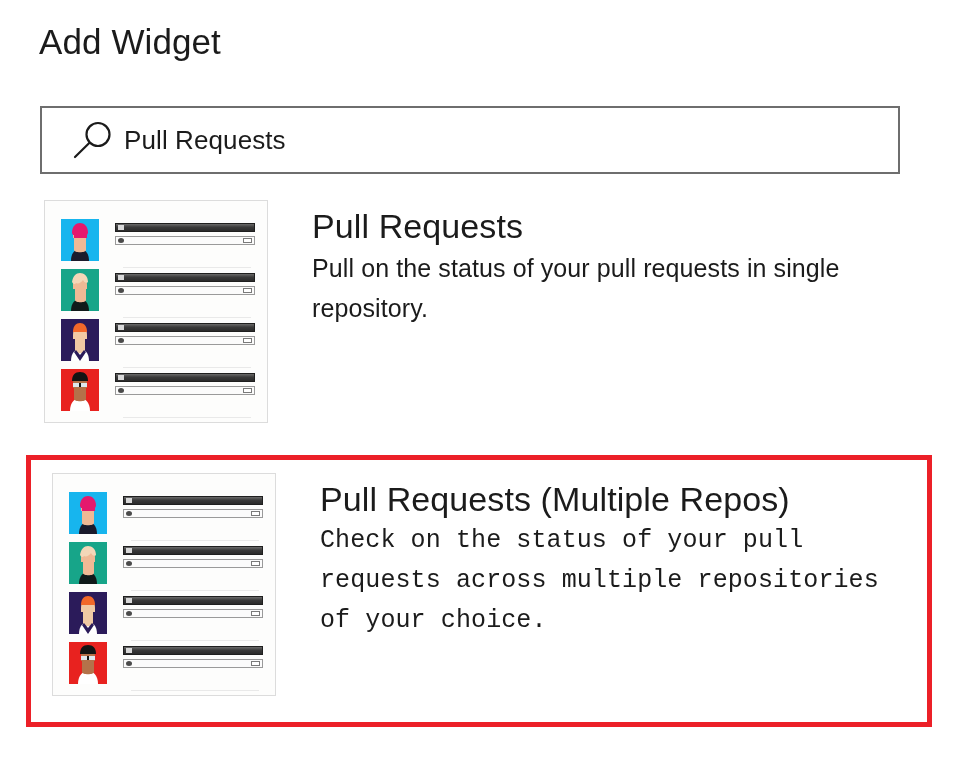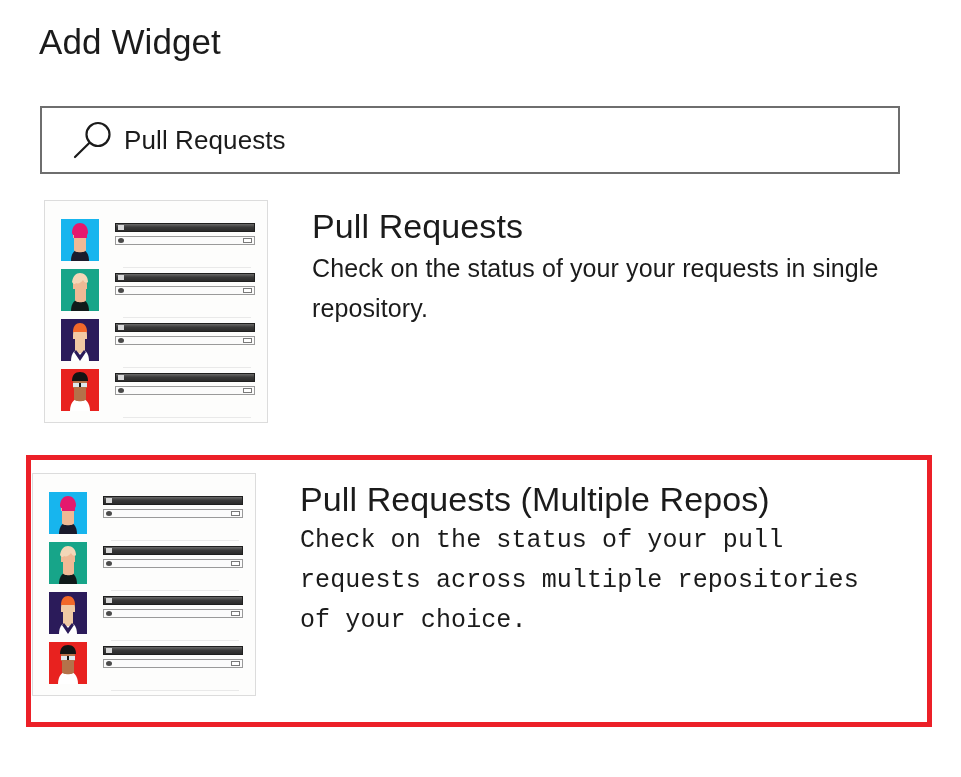--- a/index.html
+++ b/index.html
@@ -59,21 +59,21 @@
     letter-spacing: 0.1px;
   }
 
   
   .result-row {
     position: absolute;
     display: flex;
     align-items: flex-start;
   }
   .result-row.row-1 { left: 44px; top: 200px; width: 870px; }
-  .result-row.row-2 { left: 32px; top: 473px; width: 870px; }
+  .result-row.row-2 { left: 52px; top: 473px; width: 870px; }
 
   
   .thumb {
     position: relative;
     width: 224px;
     height: 223px;
     box-sizing: border-box;
     border: 1px solid #dcdcdc;
     background: #fdfdfc;
     flex: 0 0 auto;
@@ -260,21 +260,21 @@
         </svg>
         <div class="thumb-lines">
           <div class="bar-dark"></div>
           <div class="bar-light"></div>
         </div>
       </div>
     </div>
   </div>
   <div class="result-text">
     <div class="result-title">Pull Requests</div>
-    <div class="result-desc">Check on the status of your your requests in single repository.</div>
+    <div class="result-desc">Pull on the status of your pull requests in single repository.</div>
   </div>
 </div>
 
 <div class="result-row row-2">
   <div class="thumb">
     <div class="thumb-inner">
       <div class="thumb-row">
         <svg class="avatar" viewBox="0 0 38 42">
           <rect width="38" height="42" fill="#17b5ee"></rect>
           <path d="M10 42c0-8 4-12 9-12s9 4 9 12z" fill="#1b1b2c"></path>

